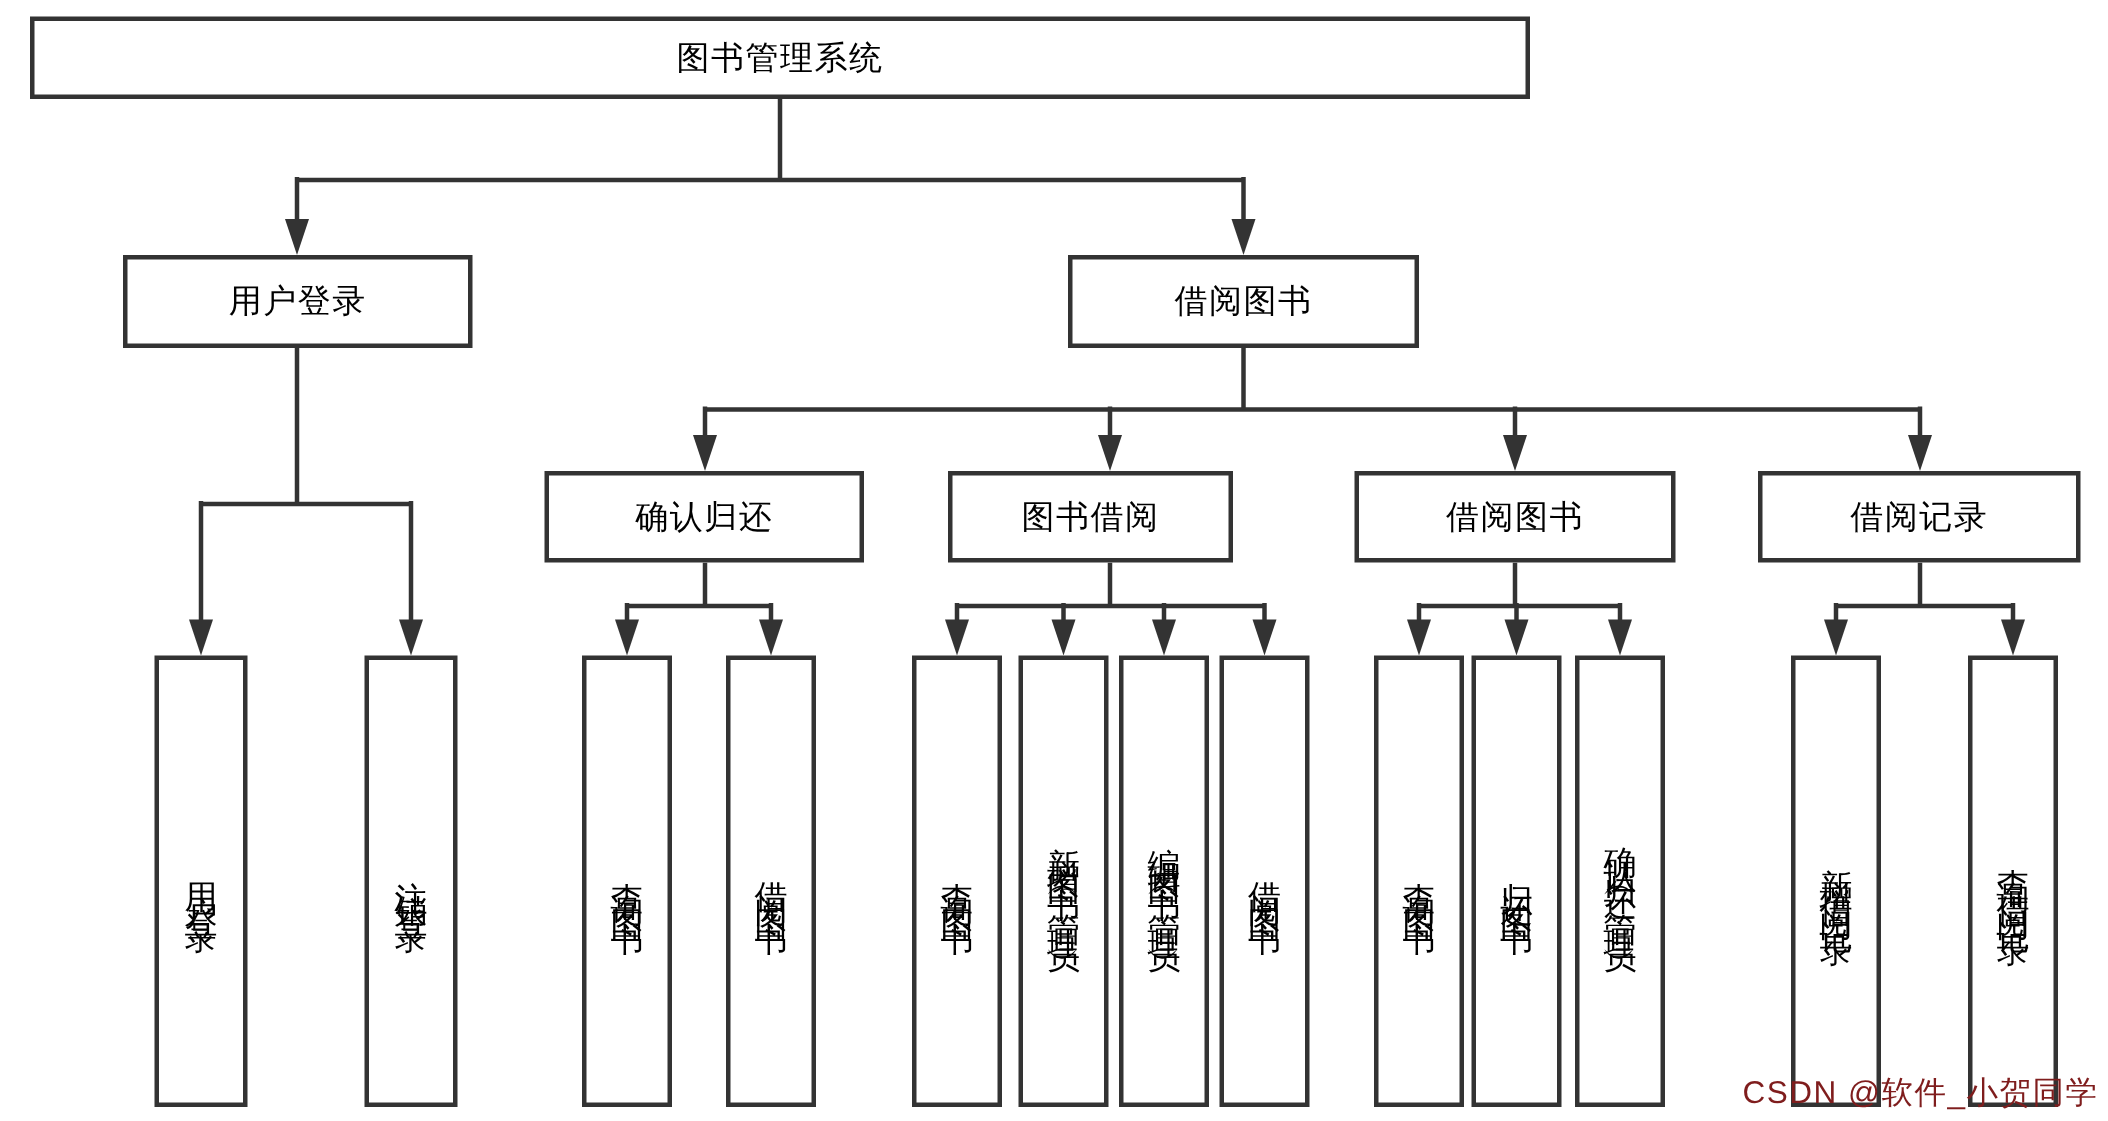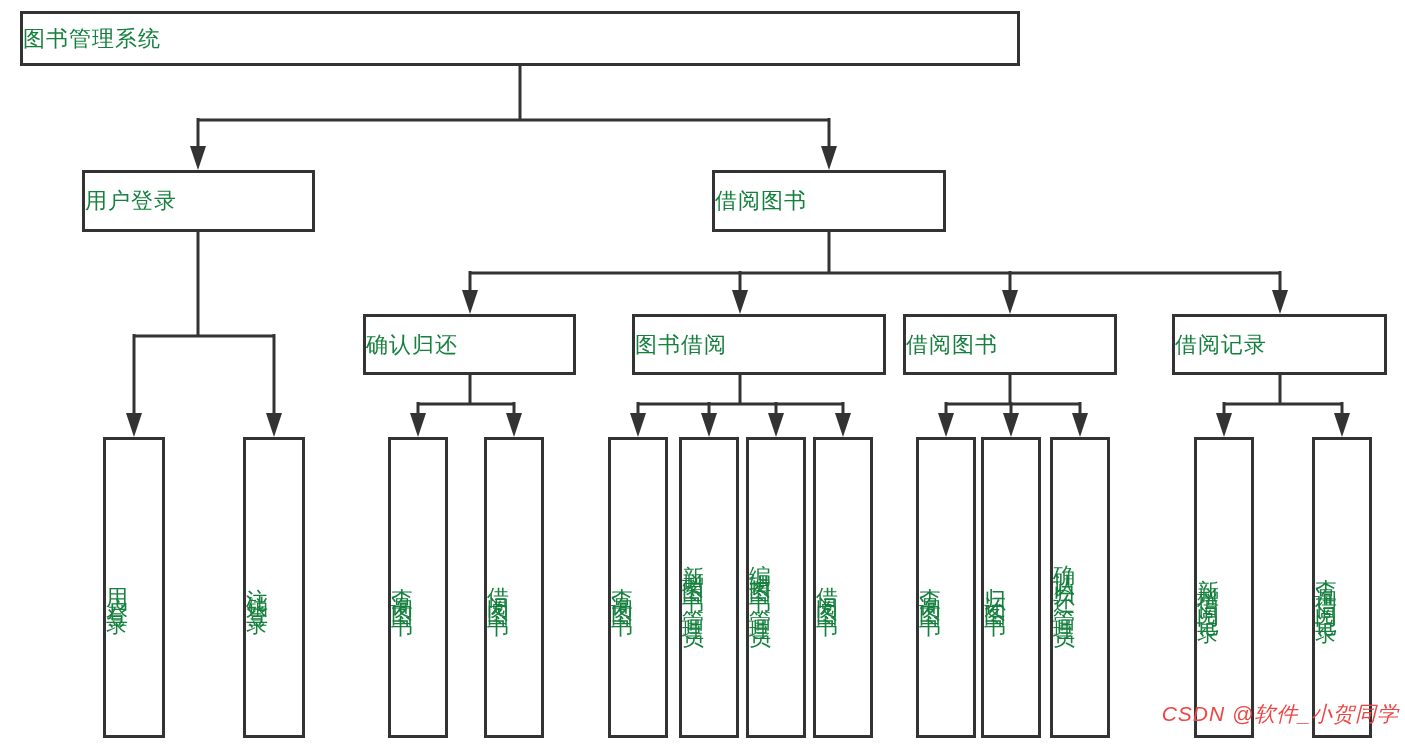--- a/index.html
+++ b/index.html
@@ -17,45 +17,44 @@
     width: 1405px; height: 747px;
     pointer-events: none;
   }
   .node {
     position: absolute;
     box-sizing: border-box;
     border: 3px solid #333333;
     background: #ffffff;
     display: flex;
     align-items: center;
-    justify-content: flex-start;
-    color: #15803d;
+    justify-content: center;
+    color: #000000;
   }
   .node.h span {
     font-size: 22px;
     letter-spacing: 1px;
     white-space: nowrap;
   }
   .node.v span {
     writing-mode: vertical-rl;
     text-orientation: mixed;
     font-size: 22px;
     letter-spacing: 9px;
     line-height: 1;
     white-space: nowrap;
   }
   .watermark {
     position: absolute;
     right: 6px;
-    bottom: 19px;
+    bottom: 5px;
     font-size: 21px;
-    color: #ef4444;
+    color: #7f1d1d;
     letter-spacing: 1px;
     white-space: nowrap;
-    font-style: italic;
   }
 </style>
 </head>
 <body>
 
 <div class="canvas">
 
   <svg class="connectors" width="1405" height="747" viewBox="0 0 1405 747" xmlns="http://www.w3.org/2000/svg">
     <g stroke="#333333" stroke-width="3" fill="none">
 
@@ -132,21 +131,21 @@
   <div class="node h" style="left:82px; top:170px; width:233px; height:62px;">
     <span>用户登录</span>
   </div>
   <div class="node h" style="left:712px; top:170px; width:234px; height:62px;">
     <span>借阅图书</span>
   </div>
 
   <div class="node h" style="left:363px; top:314px; width:213px; height:61px;">
     <span>确认归还</span>
   </div>
-  <div class="node h" style="left:632px; top:314px; width:254px; height:61px;">
+  <div class="node h" style="left:632px; top:314px; width:190px; height:61px;">
     <span>图书借阅</span>
   </div>
   <div class="node h" style="left:903px; top:314px; width:214px; height:61px;">
     <span>借阅图书</span>
   </div>
   <div class="node h" style="left:1172px; top:314px; width:215px; height:61px;">
     <span>借阅记录</span>
   </div>
 
   <div class="node v" style="left:103px; top:437px; width:62px; height:301px;">

